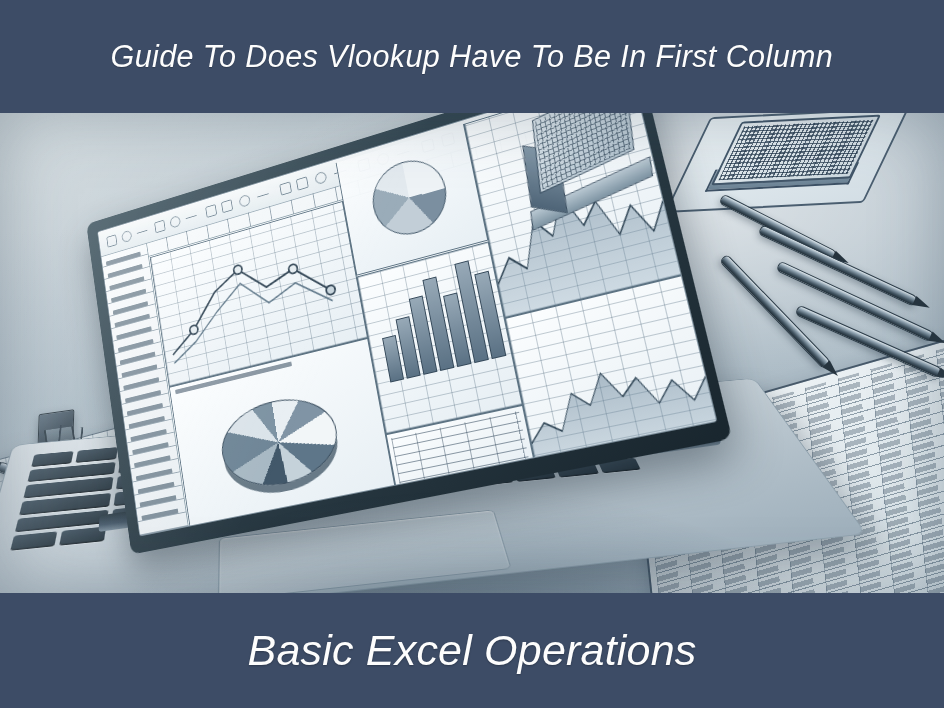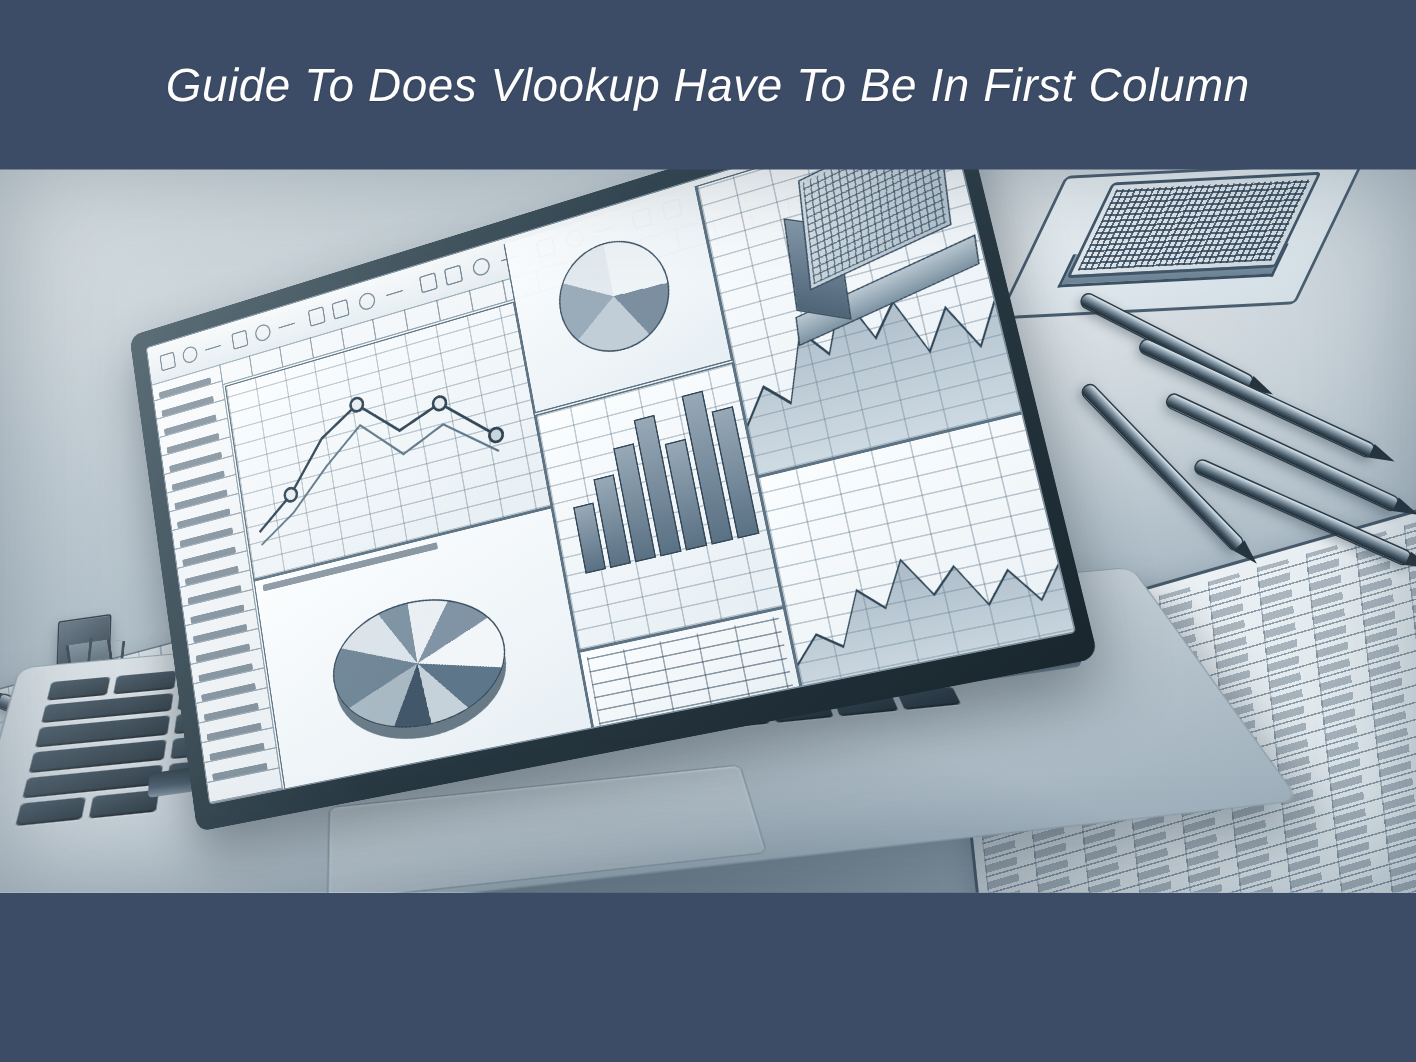--- a/index.html
+++ b/index.html
@@ -799,14 +799,17 @@
           </div>
 
         </div>
       </div>
     </div>
 
     <div class="sheen"></div>
     <div class="edge-shade"></div>
   </div>
 
+  <div class="band band-bottom">
+    <div class="band-text">Basic Excel Operations</div>
+  </div>
 
 </div>
 
 </body></html>

